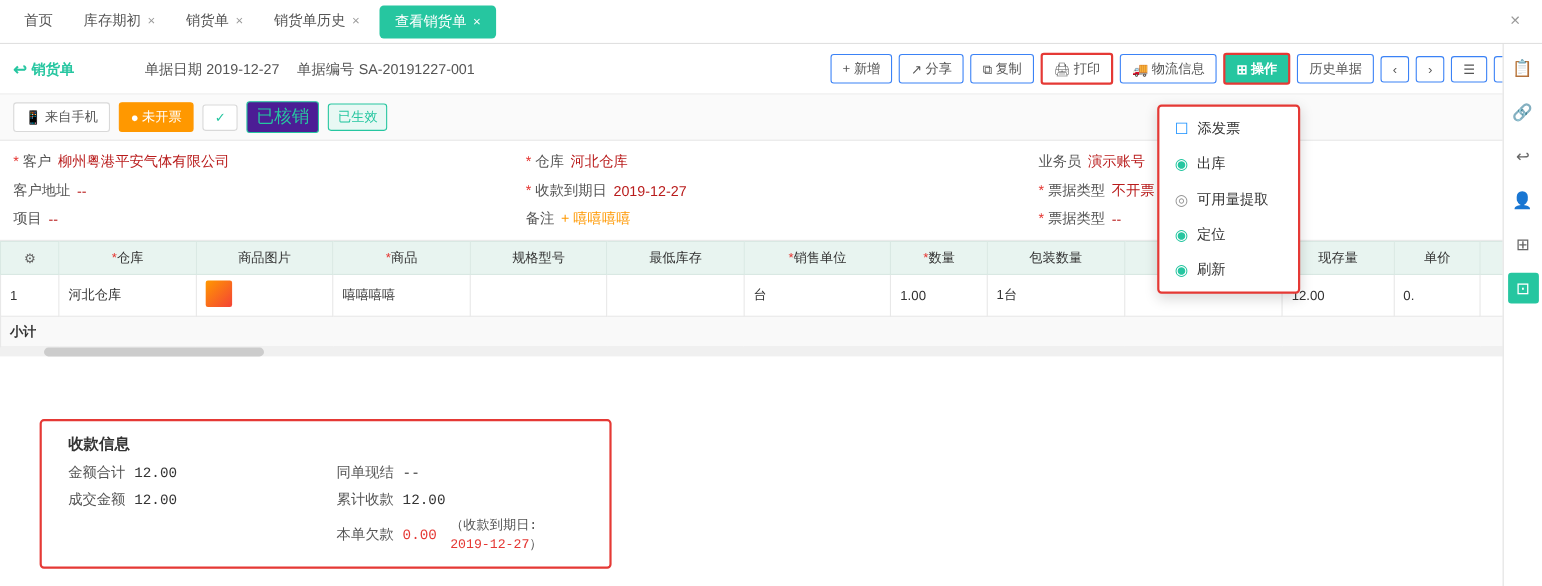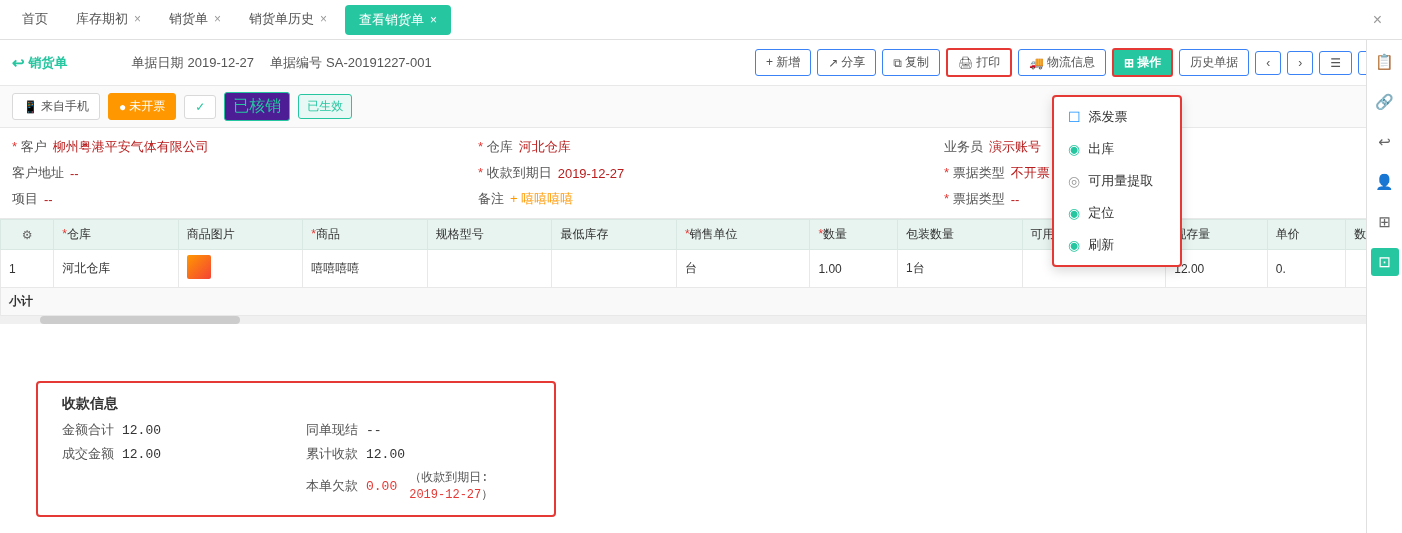--- a/index.html
+++ b/index.html
@@ -43,21 +43,21 @@
     .form-row { display: flex; align-items: center; gap: 6px; }
     .field-label { color: #555; white-space: nowrap; font-size: 13px; }
     .field-label.required::before { content: '* '; color: #e53935; }
     .field-value { color: #b91c1c; font-size: 13px; }
     .add-note { color: #ff9800; cursor: pointer; font-size: 13px; }
 
     
     .table-container { flex: 1; overflow: auto; }
     table { width: 100%; border-collapse: collapse; font-size: 12px; }
     thead tr { background: #e8f4f0; }
-    th { padding: 6px 8px; text-align: left; border: 1px solid #d9e8e3; font-weight: normal; color: #333; white-space: nowrap; }
+    th { padding: 6px 8px; text-align: center; border: 1px solid #d9e8e3; font-weight: normal; color: #333; white-space: nowrap; }
     td { padding: 5px 8px; border: 1px solid #e8e8e8; color: #333; }
     tr.data-row td { background: #fff; }
     tr.subtotal-row td { background: #f9f9f9; font-weight: bold; }
     .gear-col { color: #666; text-align: center; }
 
     
     .product-img { width: 24px; height: 24px; background: linear-gradient(135deg, #ff9800, #f44336); border-radius: 2px; display: inline-block; }
 
     
     .summary-section { padding: 12px 24px; border: 2px solid #e53935; margin: 8px 24px; border-radius: 4px; background: #fff; max-width: 520px; font-family: Liberation Mono, monospace; }

